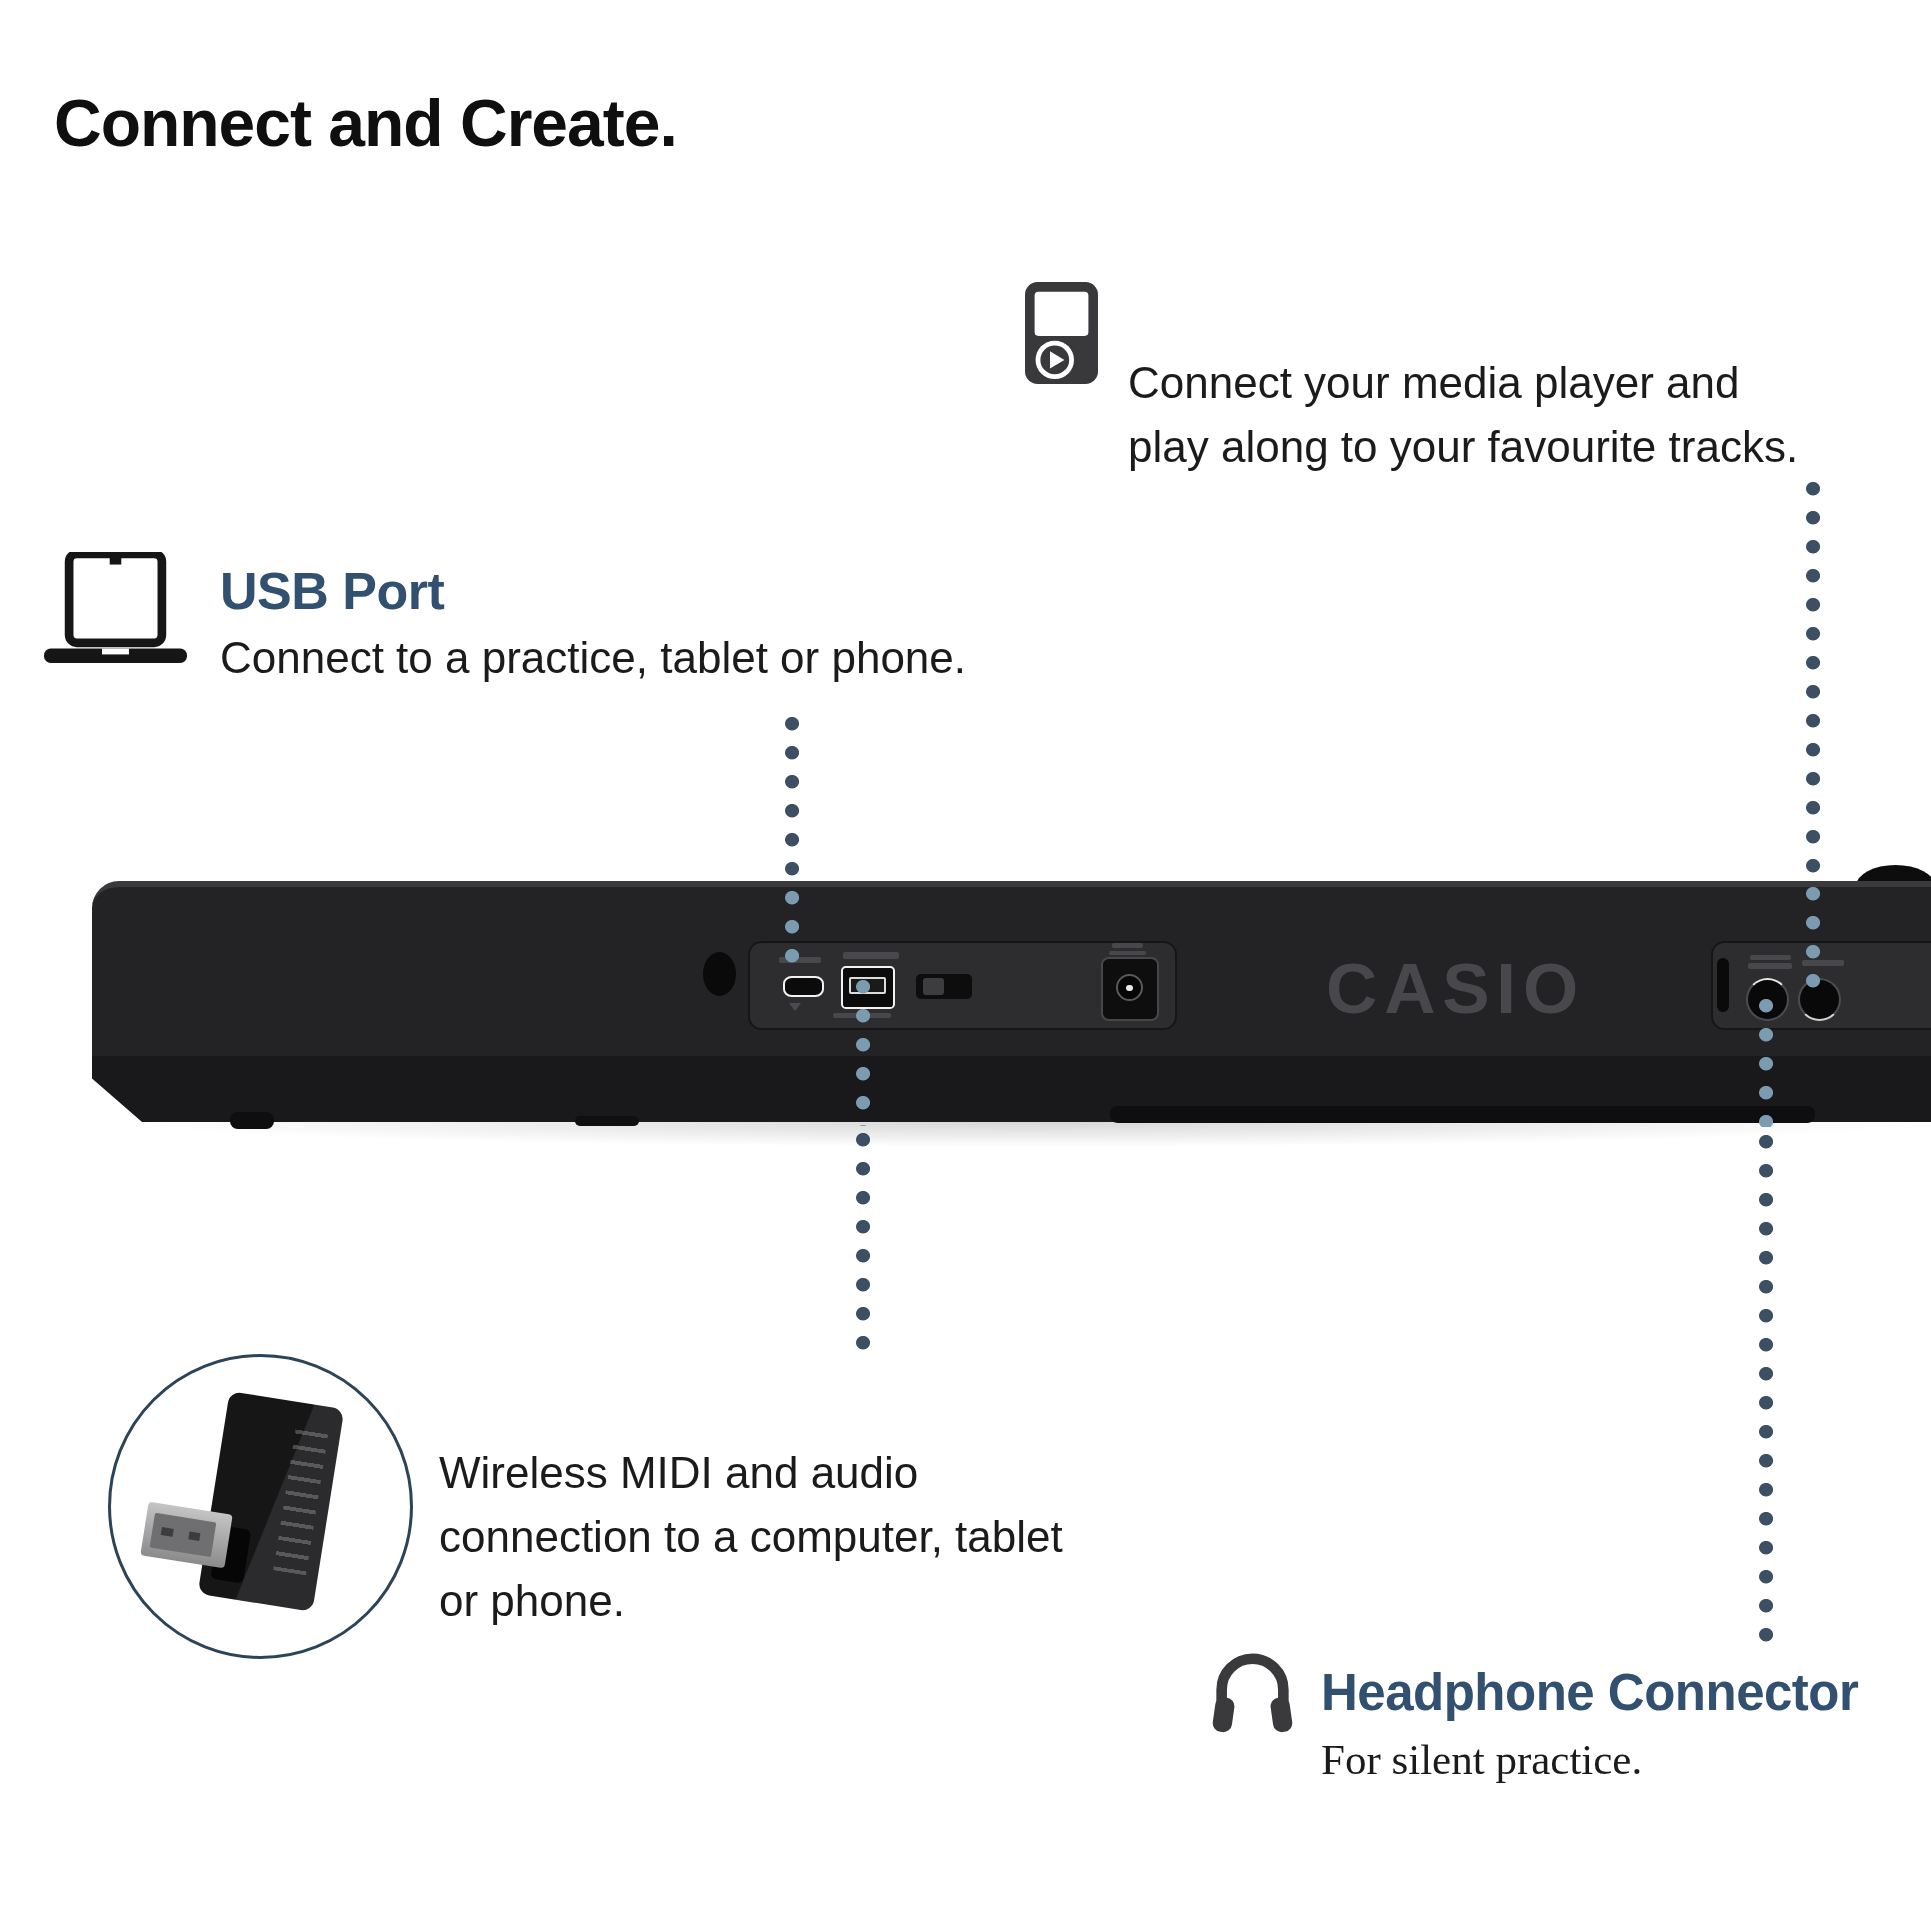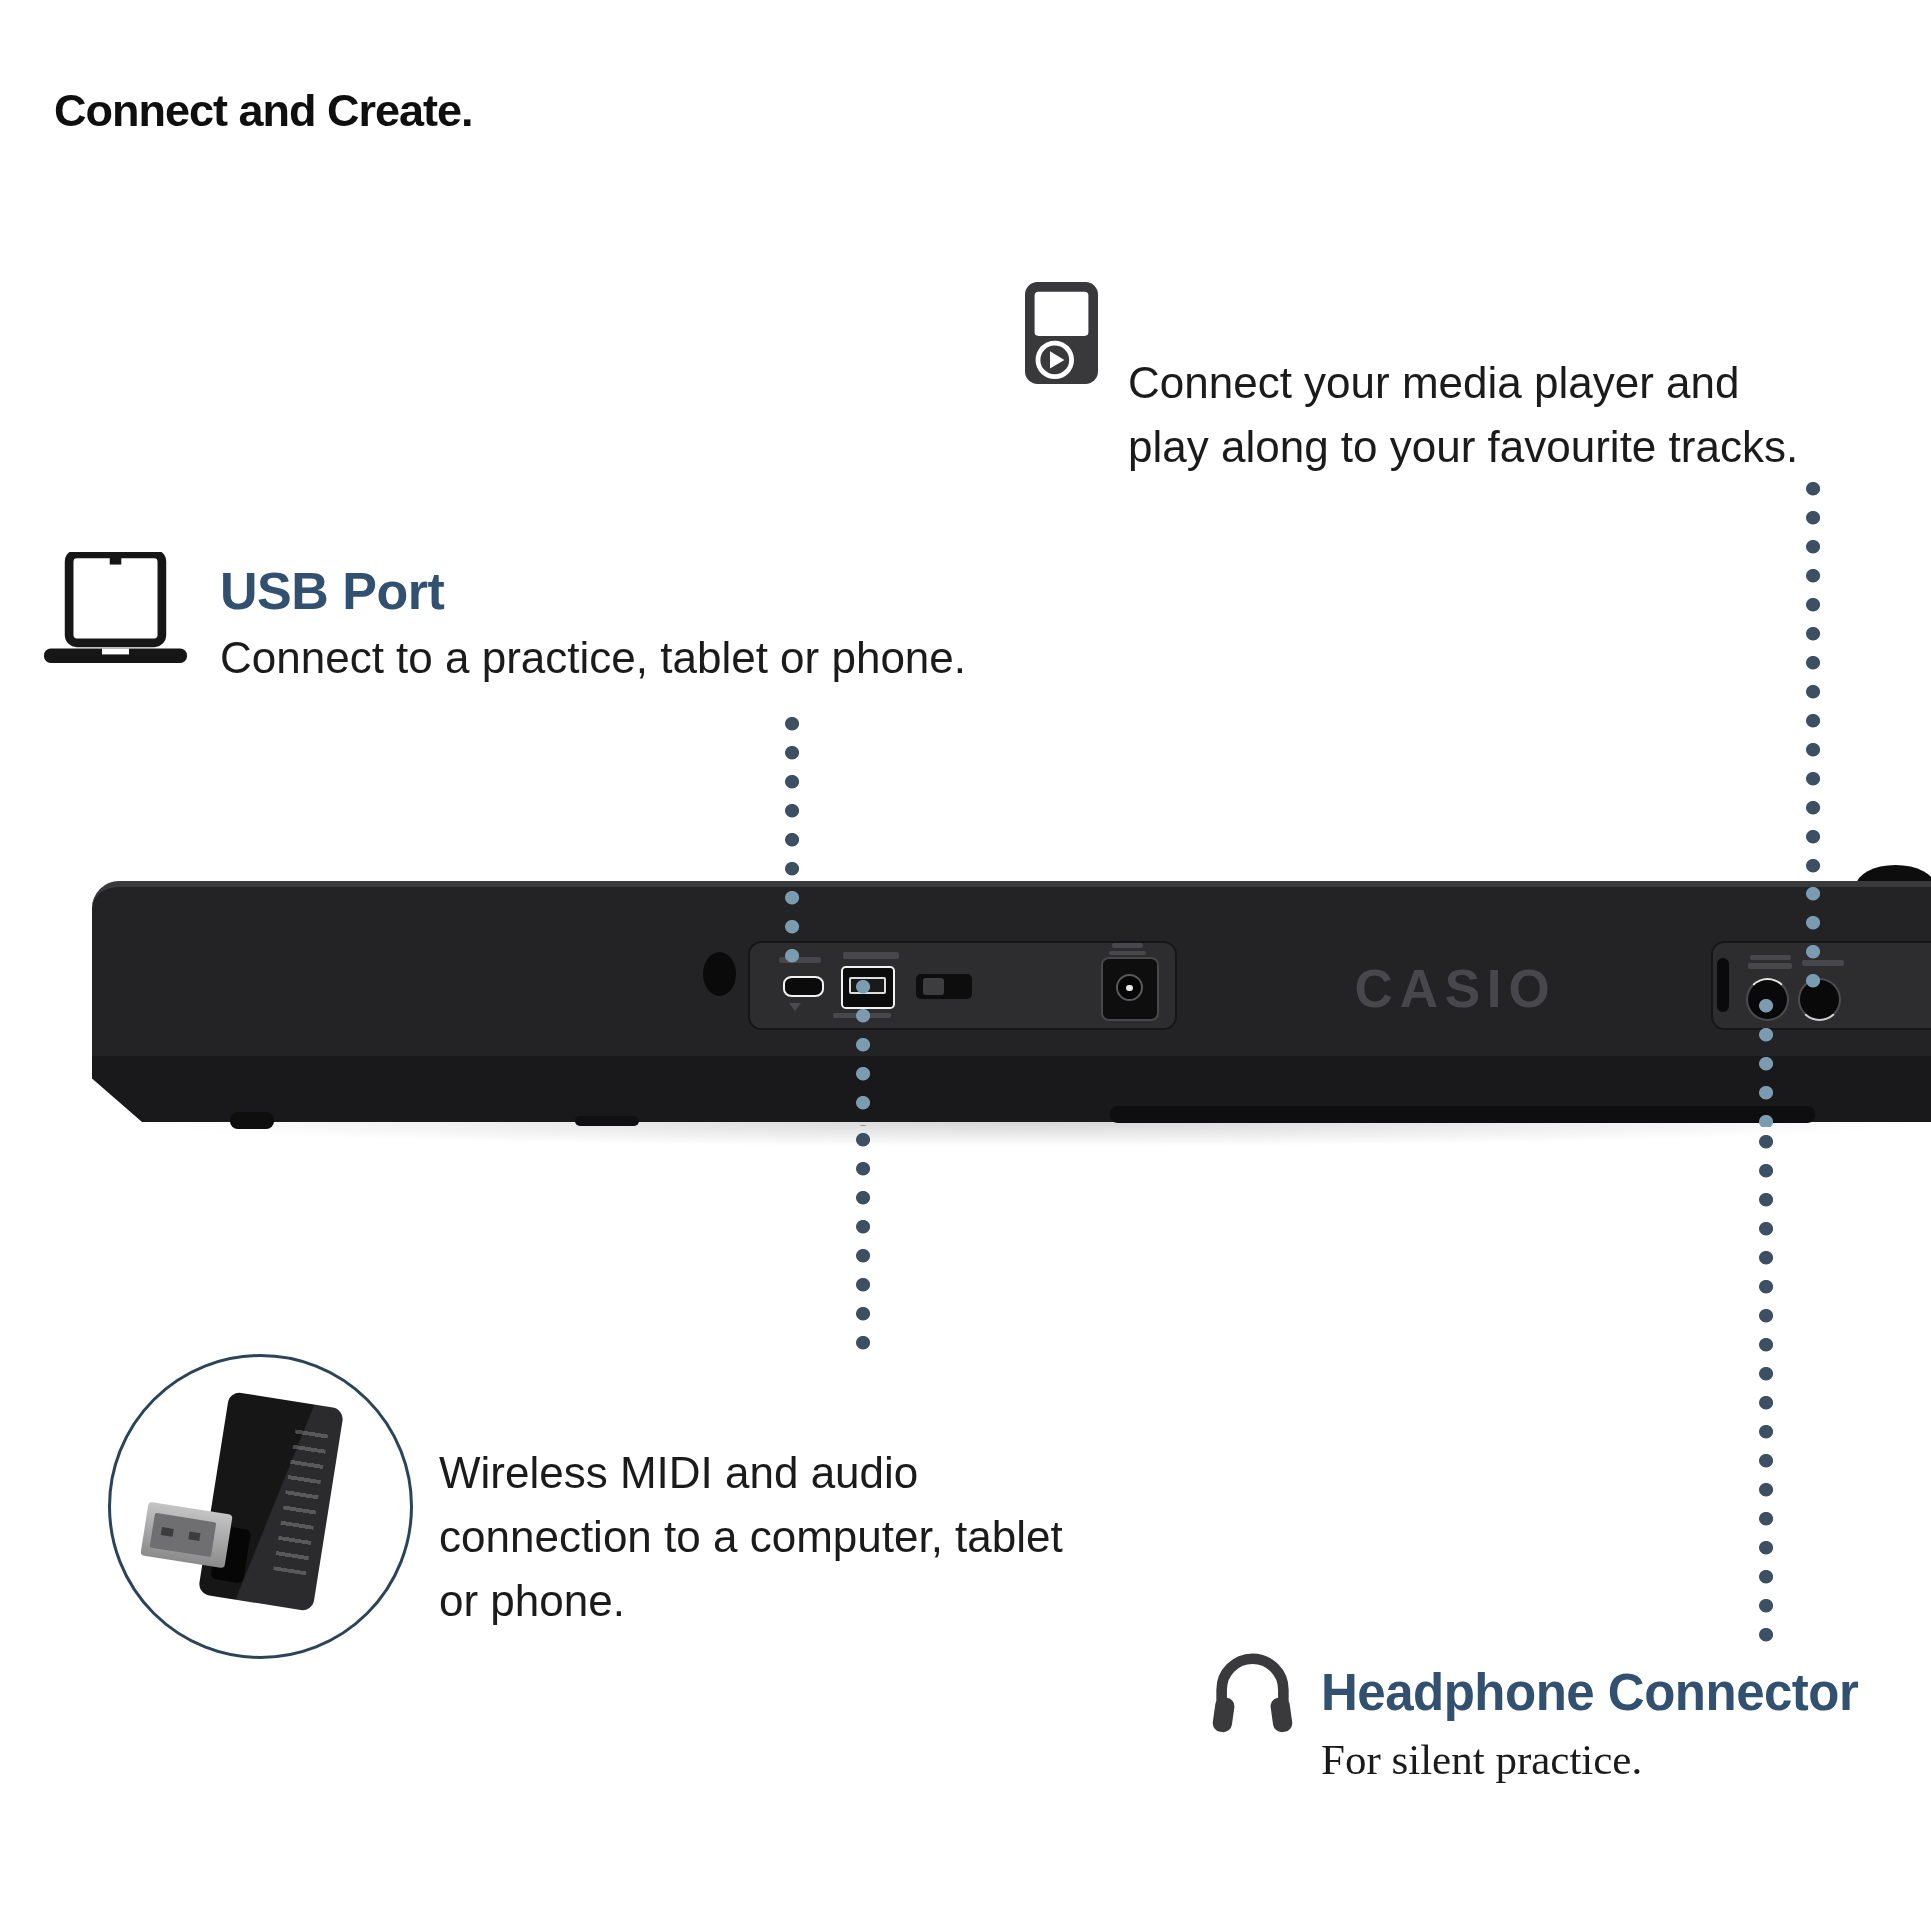--- a/index.html
+++ b/index.html
@@ -4,21 +4,21 @@
 <style>
   html,body{margin:0;padding:0;background:#fff;}
   .canvas{
     position:relative;width:1931px;height:1931px;background:#fff;overflow:hidden;
     font-family:"Liberation Sans", sans-serif;color:#1b1b1b;
   }
   .abs{position:absolute;}
 
   
   .page-title{
-    left:54px;top:85px;font-size:45px;font-weight:700;color:#0f0f0f;letter-spacing:-1px;
+    left:54px;top:85px;font-size:66px;font-weight:700;color:#0f0f0f;letter-spacing:-1px;
   }
   .callout-heading{
     font-size:52px;font-weight:700;color:#32506f;letter-spacing:-0.5px;white-space:nowrap;
   }
   .callout-desc{
     font-size:44px;font-weight:400;color:#1b1b1b;line-height:64px;white-space:pre-line;
   }
 
   
   .dots{position:absolute;width:13.5px;background-repeat:repeat-y;background-size:13.5px 29px;z-index:30;}
@@ -76,21 +76,21 @@
   .jack{
     position:absolute;top:35px;width:39px;height:39px;background:#09090a;border-radius:50%;
     border:2.9px solid #4c4c50;
   }
   .jack-hi{border-top-color:#e6e6e6;}
   .jack-hi2{border-bottom-color:#cfcfcf;}
   .slot-bar{position:absolute;left:3.9px;top:15.4px;width:12.6px;height:54px;background:#0a0a0b;border-radius:6.8px;}
 
   .brand-logo{
     left:1296px;top:944px;width:319px;height:89px;z-index:12;
-    font-size:53px;font-weight:700;color:#48484c;letter-spacing:6.8px;
+    font-size:71px;font-weight:700;color:#48484c;letter-spacing:6.8px;
     text-align:center;line-height:89px;
   }
 
   
   .icon{z-index:20;}
   .laptop-icon{left:44px;top:552px;width:143px;height:114px;}
   .media-player-icon{left:1025px;top:282px;width:73px;height:102px;}
   .headphones-icon{left:1212px;top:1647px;width:81px;height:93px;}
 
   

